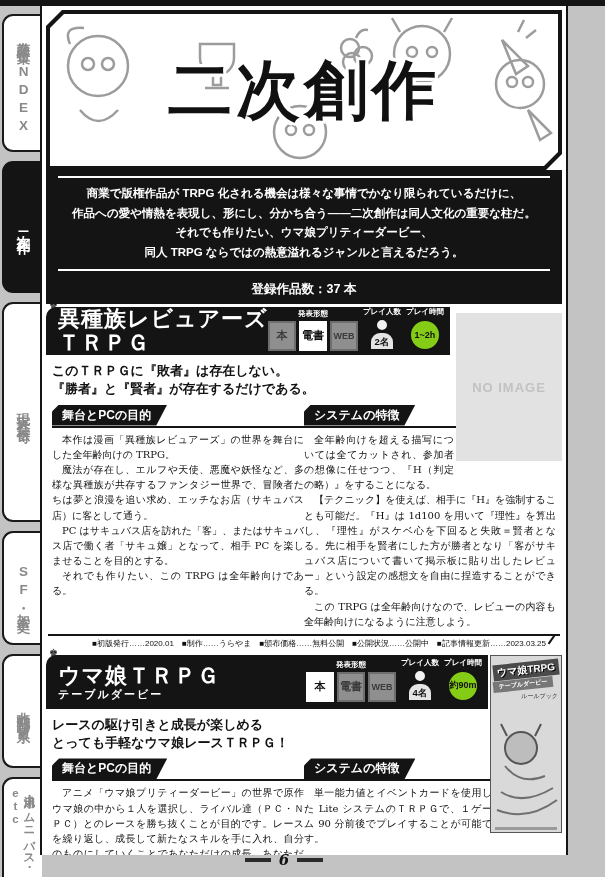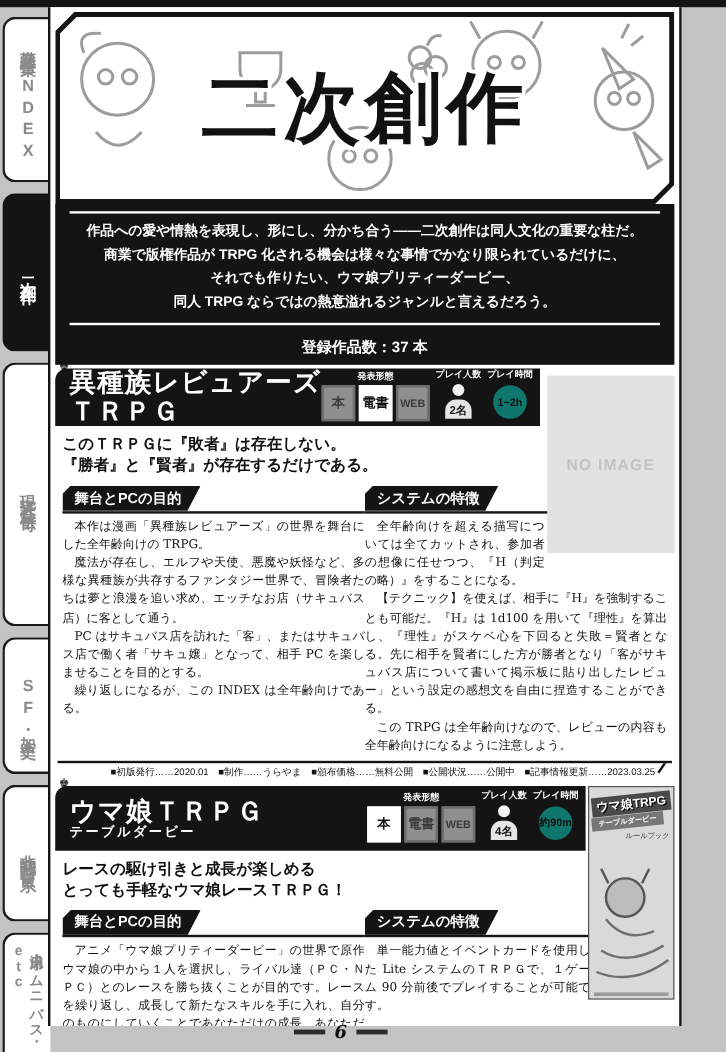--- a/index.html
+++ b/index.html
@@ -74,21 +74,21 @@
   }
   .fmt.active{background:#fff;border-color:#fff;color:#111;}
   .fmt.web{font-size:9px;}
   .pl{position:relative;width:26px;height:32px;}
   .pl::before{content:"";position:absolute;top:-1px;left:50%;transform:translateX(-50%);
     width:10px;height:10px;border-radius:50%;background:#f2f2f2;border:2px solid #141414;}
   .pl-body{position:absolute;bottom:0;left:0;width:26px;height:20px;box-sizing:border-box;
     background:#e5e5e5;border:2px solid #141414;border-radius:11px 11px 2px 2px;
     display:flex;align-items:flex-end;justify-content:center;font-size:9.5px;font-weight:bold;color:#111;}
   .tm{
-    width:32px;height:32px;border-radius:50%;background:#0f766e;border:2px solid #141414;box-sizing:border-box;
+    width:32px;height:32px;border-radius:50%;background:#84cc16;border:2px solid #141414;box-sizing:border-box;
     display:flex;align-items:center;justify-content:center;font-size:9px;font-weight:bold;color:#111;
   }
 
   .tagline{
     font-family:"DejaVu Serif","Liberation Serif",serif;font-weight:bold;
     font-size:13px;line-height:1.4;padding:7px 0 4px 6px;
   }
   .tagline.e1{padding-right:118px;}
   .tagline.e2{padding-right:84px;}
 
@@ -201,22 +201,22 @@
             <circle cx="462" cy="68" r="5"></circle>
             <circle cx="478" cy="68" r="5"></circle>
         </g>
       </svg>
       <div class="banner-title">二次創作</div>
     </div>
   </div>
 
   <div class="intro">
     <div class="rule"></div>
+    <div class="intro-line">商業で版権作品が TRPG 化される機会は様々な事情でかなり限られているだけに、</div>
     <div class="intro-line">作品への愛や情熱を表現し、形にし、分かち合う——二次創作は同人文化の重要な柱だ。</div>
-    <div class="intro-line">商業で版権作品が TRPG 化される機会は様々な事情でかなり限られているだけに、</div>
     <div class="intro-line">それでも作りたい、ウマ娘プリティーダービー、</div>
     <div class="intro-line">同人 TRPG ならではの熱意溢れるジャンルと言えるだろう。</div>
     <div class="rule" style="margin-top:7px"></div>
     <div class="count">登録作品数：37 本</div>
   </div>
 
   <section class="entry">
     <div class="bar e1">
       <span class="corner-mark">♚</span>
       <div class="etitle">
@@ -252,21 +252,21 @@
     </div>
 
     <div class="cols">
       <div class="col">
         <div class="sec-row">
             <div class="sec">舞台とPCの目的</div>
           </div>
         <p>本作は漫画「異種族レビュアーズ」の世界を舞台にした全年齢向けの TRPG。</p>
         <p>魔法が存在し、エルフや天使、悪魔や妖怪など、多様な異種族が共存するファンタジー世界で、冒険者たちは夢と浪漫を追い求め、エッチなお店（サキュバス店）に客として通う。</p>
         <p>PC はサキュバス店を訪れた「客」、またはサキュバス店で働く者「サキュ嬢」となって、相手 PC を楽しませることを目的とする。</p>
-        <p>繰り返しになるが、この INDEX は全年齢向けである。</p>
+        <p>それでも作りたい、この TRPG は全年齢向けである。</p>
       </div>
       <div class="col">
         <div class="sec-row">
             <div class="sec">システムの特徴</div>
           </div>
         <div class="wrap-spacer ws1"></div>
         <p>全年齢向けを超える描写については全てカットされ、参加者の想像に任せつつ、『H（判定の略）』をすることになる。</p>
         <p>【テクニック】を使えば、相手に『H』を強制することも可能だ。『H』は 1d100 を用いて『理性』を算出し、『理性』がスケベ心を下回ると失敗＝賢者となる。先に相手を賢者にした方が勝者となり「客がサキュバス店について書いて掲示板に貼り出したレビュー」という設定の感想文を自由に捏造することができる。</p>
         <p>この TRPG は全年齢向けなので、レビューの内容も全年齢向けになるように注意しよう。</p>
       </div>

